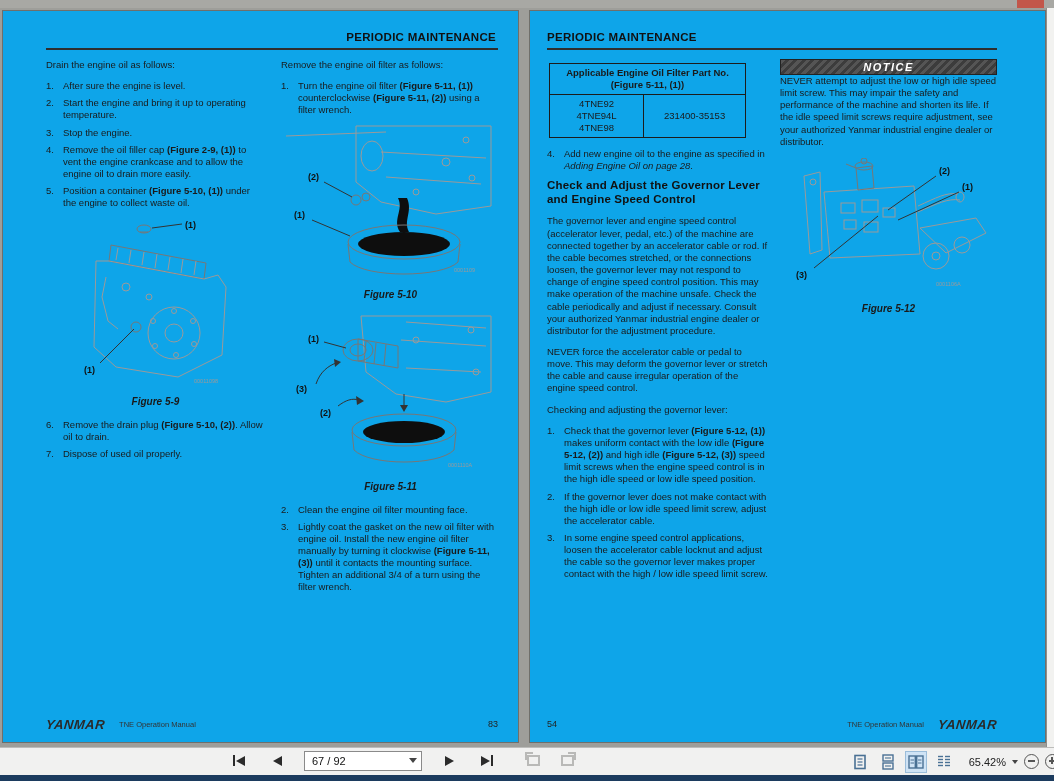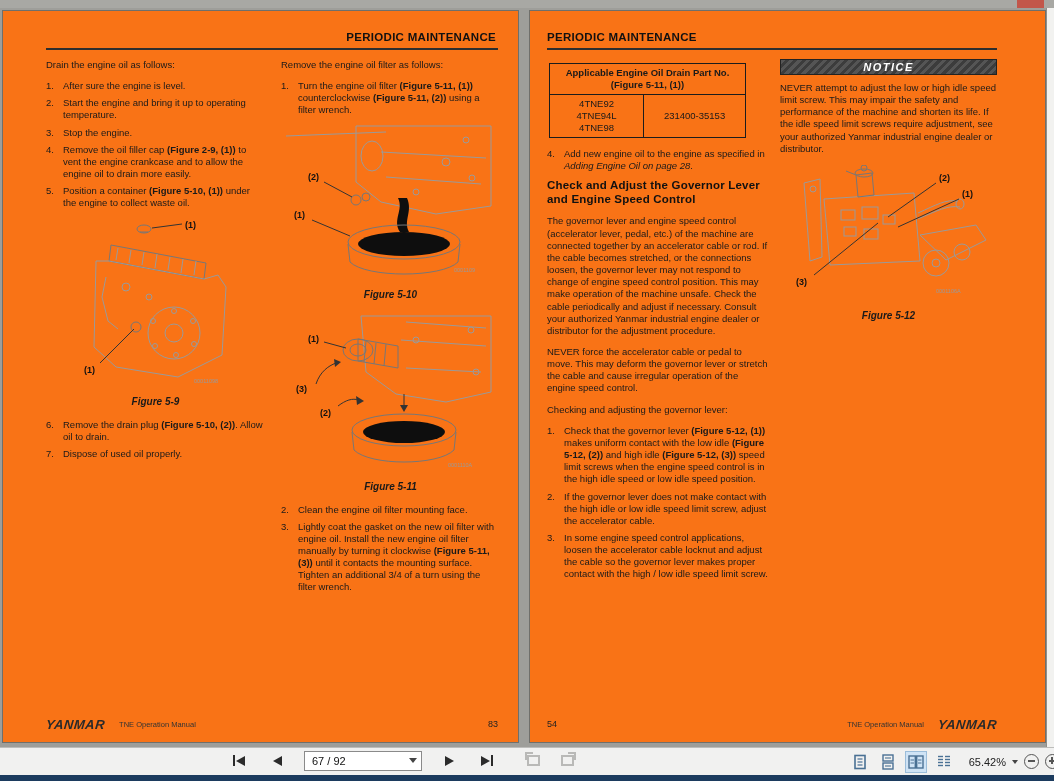--- a/index.html
+++ b/index.html
@@ -6,21 +6,21 @@
   html,body { width:1054px; height:781px; overflow:hidden; background:#fff;
     font-family:"Liberation Sans", sans-serif; color:#1a1a1a; }
 
   
   .titlebar { position:absolute; left:0; top:0; width:1054px; height:8px; background:#a8a8a4; }
   .titlebar-accent { position:absolute; top:0; right:10px; width:27px; height:8px; background:#c2564a; }
   .main-area { position:absolute; left:0; top:8px; width:1054px; height:739px; background:#9e9e9a; }
   .scroll-strip { position:absolute; right:0; top:0; width:8px; height:739px; background:#f2f2f0; border-left:1px solid #8f8f8b; }
 
   
-  .page { position:absolute; top:2px; height:733px; background:#f97316; border:1px solid #6f6f6b; }
+  .page { position:absolute; top:2px; height:733px; background:#0ea5e9; border:1px solid #6f6f6b; }
   .page-left  { left:2px;   width:517px; }
   .page-right { left:529px; width:517px; }
 
   .doc-header { position:absolute; top:20px; font-size:11.5px; font-weight:bold; letter-spacing:.3px; color:#111; }
   .header-rule { position:absolute; top:37px; height:2px; background:#2e2e2e; }
 
   .col { position:absolute; top:48px; font-size:9.5px; line-height:1.28; }
   .p { margin-bottom:9px; }
   .li { display:flex; margin-bottom:5px; }
   .li .num { width:17px; flex:none; }
@@ -36,21 +36,21 @@
   svg .oil { fill:#0e0e0e; }
 
   
   .filter-table { border-collapse:collapse; margin:4px 0 10px 2px; width:197px; }
   .filter-table td { border:1px solid #1c1c1c; text-align:center; font-size:9.5px; padding:3px 2px; }
   .filter-table .th { font-weight:bold; line-height:1.25; }
 
   .section-h { font-size:11.5px; font-weight:bold; letter-spacing:.2px; line-height:1.3; margin:4px 0 8px 0; color:#111; }
 
   
-  .notice-bar { height:16px; border:1px solid #222; margin-bottom:7px;
+  .notice-bar { height:16px; border:1px solid #222; margin-bottom:0;
     background:repeating-linear-gradient(135deg,#555 0 3px,#3c3c3c 3px 6px);
     color:#fff; font-weight:bold; font-style:italic; font-size:11px; letter-spacing:1.5px;
     text-align:center; line-height:14px; }
 
   
   .footer { position:absolute; top:703px; height:20px; display:flex; align-items:center; font-size:7.5px; color:#333; }
   .logo { font-size:13px; font-weight:bold; font-style:italic; letter-spacing:.5px; color:#2a2a2a; transform:skewX(-6deg); }
   .pageno { font-size:9px; color:#222; }
 
   
@@ -241,21 +241,21 @@
 
   <div class="page page-right">
     <div class="doc-header" style="left:17px;">PERIODIC MAINTENANCE</div>
     <div class="header-rule" style="left:17px; width:450px;"></div>
 
     <div class="col" style="left:17px; width:222px;">
       <table class="filter-table">
         <tbody>
             <tr>
               <td colspan="2" class="th">
-          <div>Applicable Engine Oil Drain Part No.</div>
+          <div>Applicable Engine Oil Filter Part No.</div>
           <div>(Figure 5-11, (1))</div>
         </td>
             </tr>
         <tr>
           <td style="width:48%;">
             <div>4TNE92</div>
             <div>4TNE94L</div>
             <div>4TNE98</div>
           </td>
           <td>231400-35153</td>

